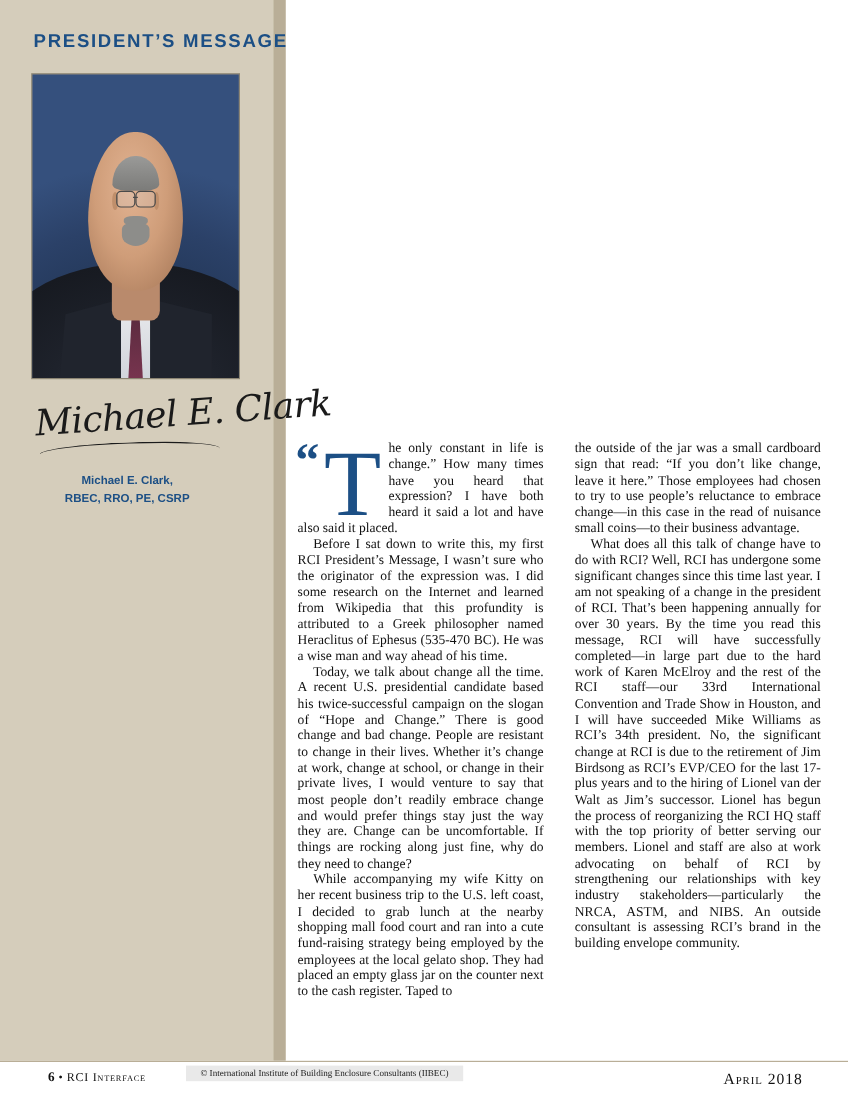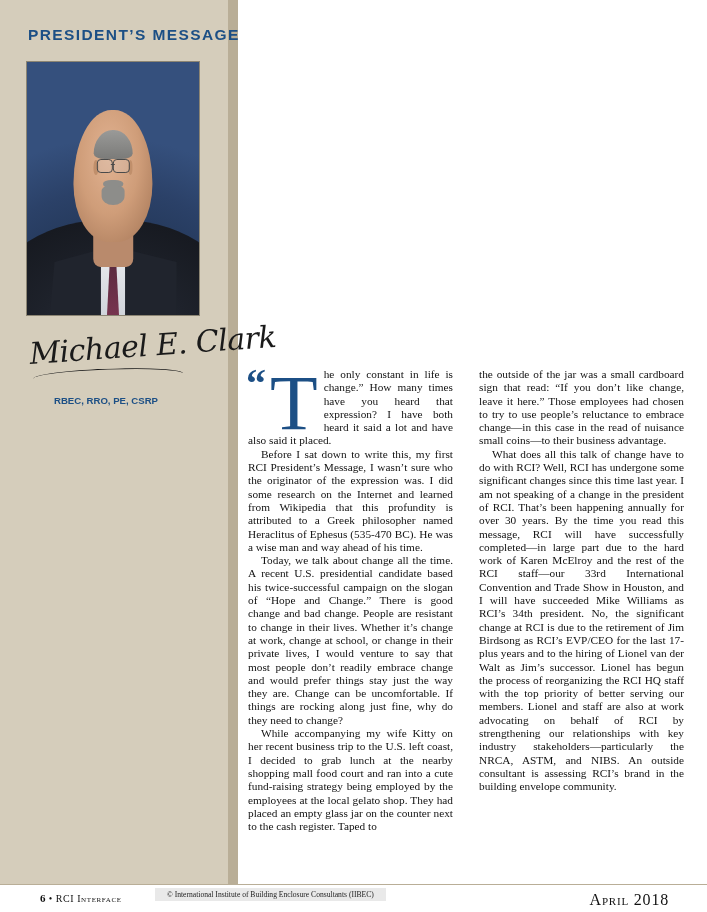--- a/index.html
+++ b/index.html
@@ -381,21 +381,21 @@
     font-family: "Liberation Serif", serif;
     font-size: 7.6px;
     color: #222;
     white-space: nowrap;
   }
   .issue {
     position: absolute;
     right: 38px;
     top: 891px;
     font-family: "Liberation Serif", serif;
-    font-size: 16px;
+    font-size: 13px;
     font-variant: small-caps;
     letter-spacing: 0.8px;
     color: #111;
   }
 </style>
 </head>
 <body>
 
 <div class="page">
 
@@ -429,20 +429,21 @@
       </div>
     </div>
   </div>
 
   <div class="signature">
     <span>Michael E. Clark</span>
     <span class="flourish"></span>
   </div>
 
   <div class="byline">
+    <div>Michael E. Clark,</div>
     <div>RBEC, RRO, PE, CSRP</div>
   </div>
 
 
   <div class="cols">
 
     <div class="col left">
       <div class="dropcap-wrap">
         <span class="quote-mark">“</span>
         <span class="dropcap">T</span>

